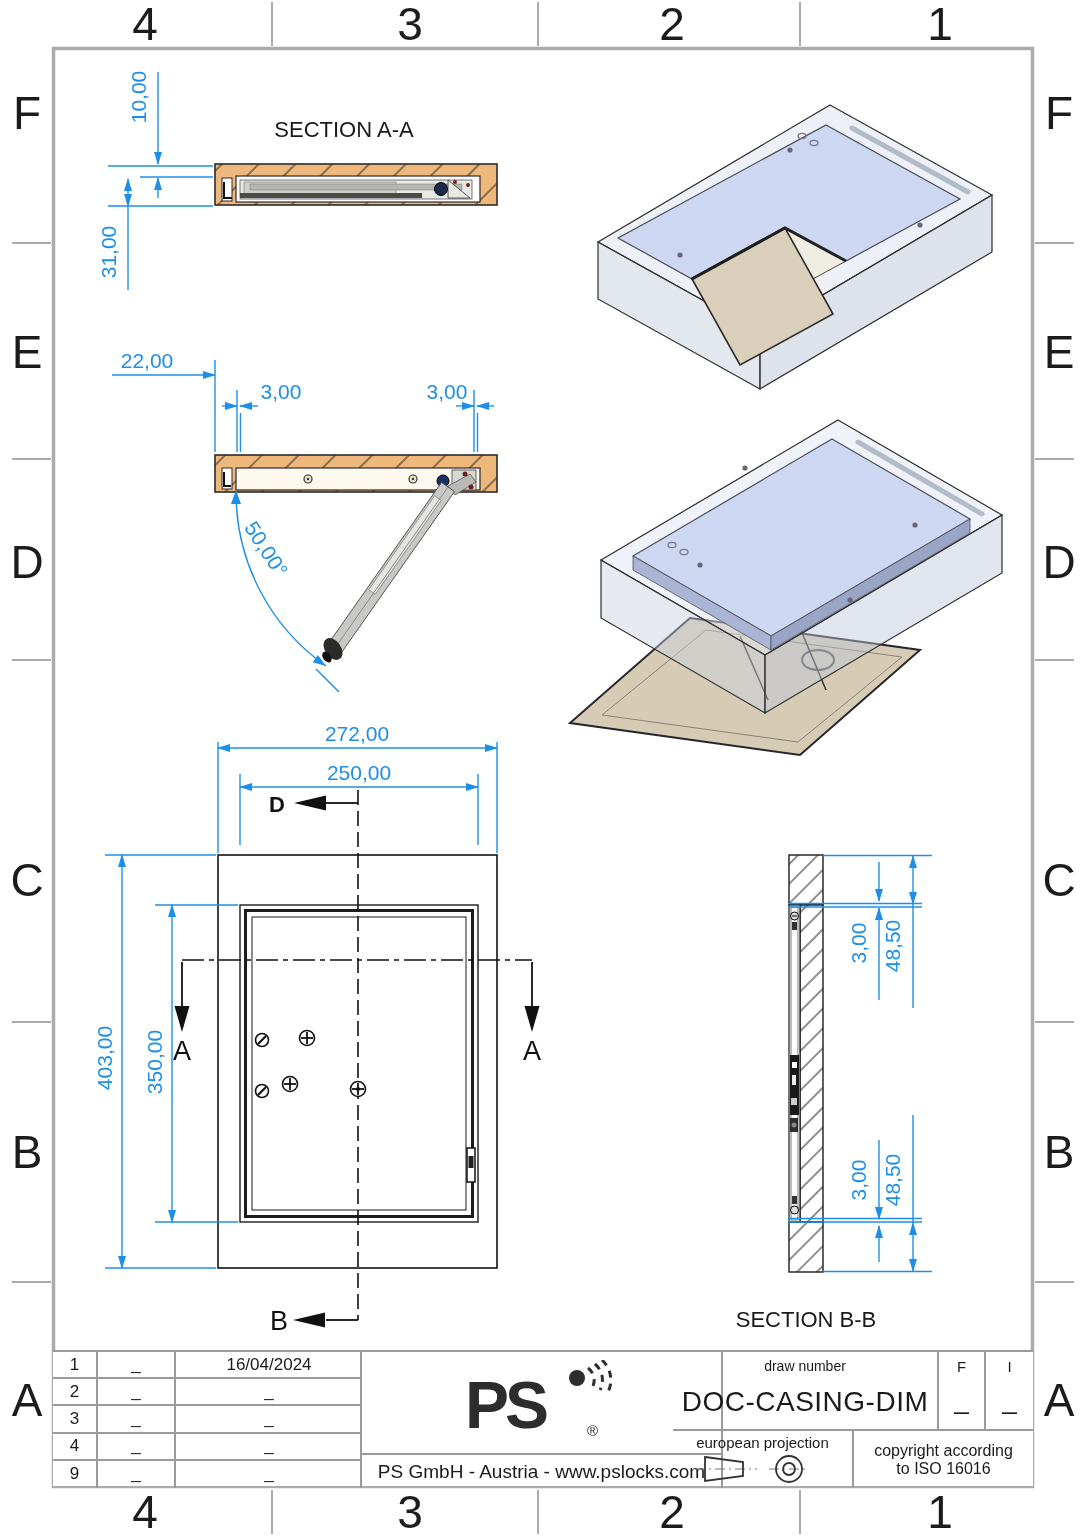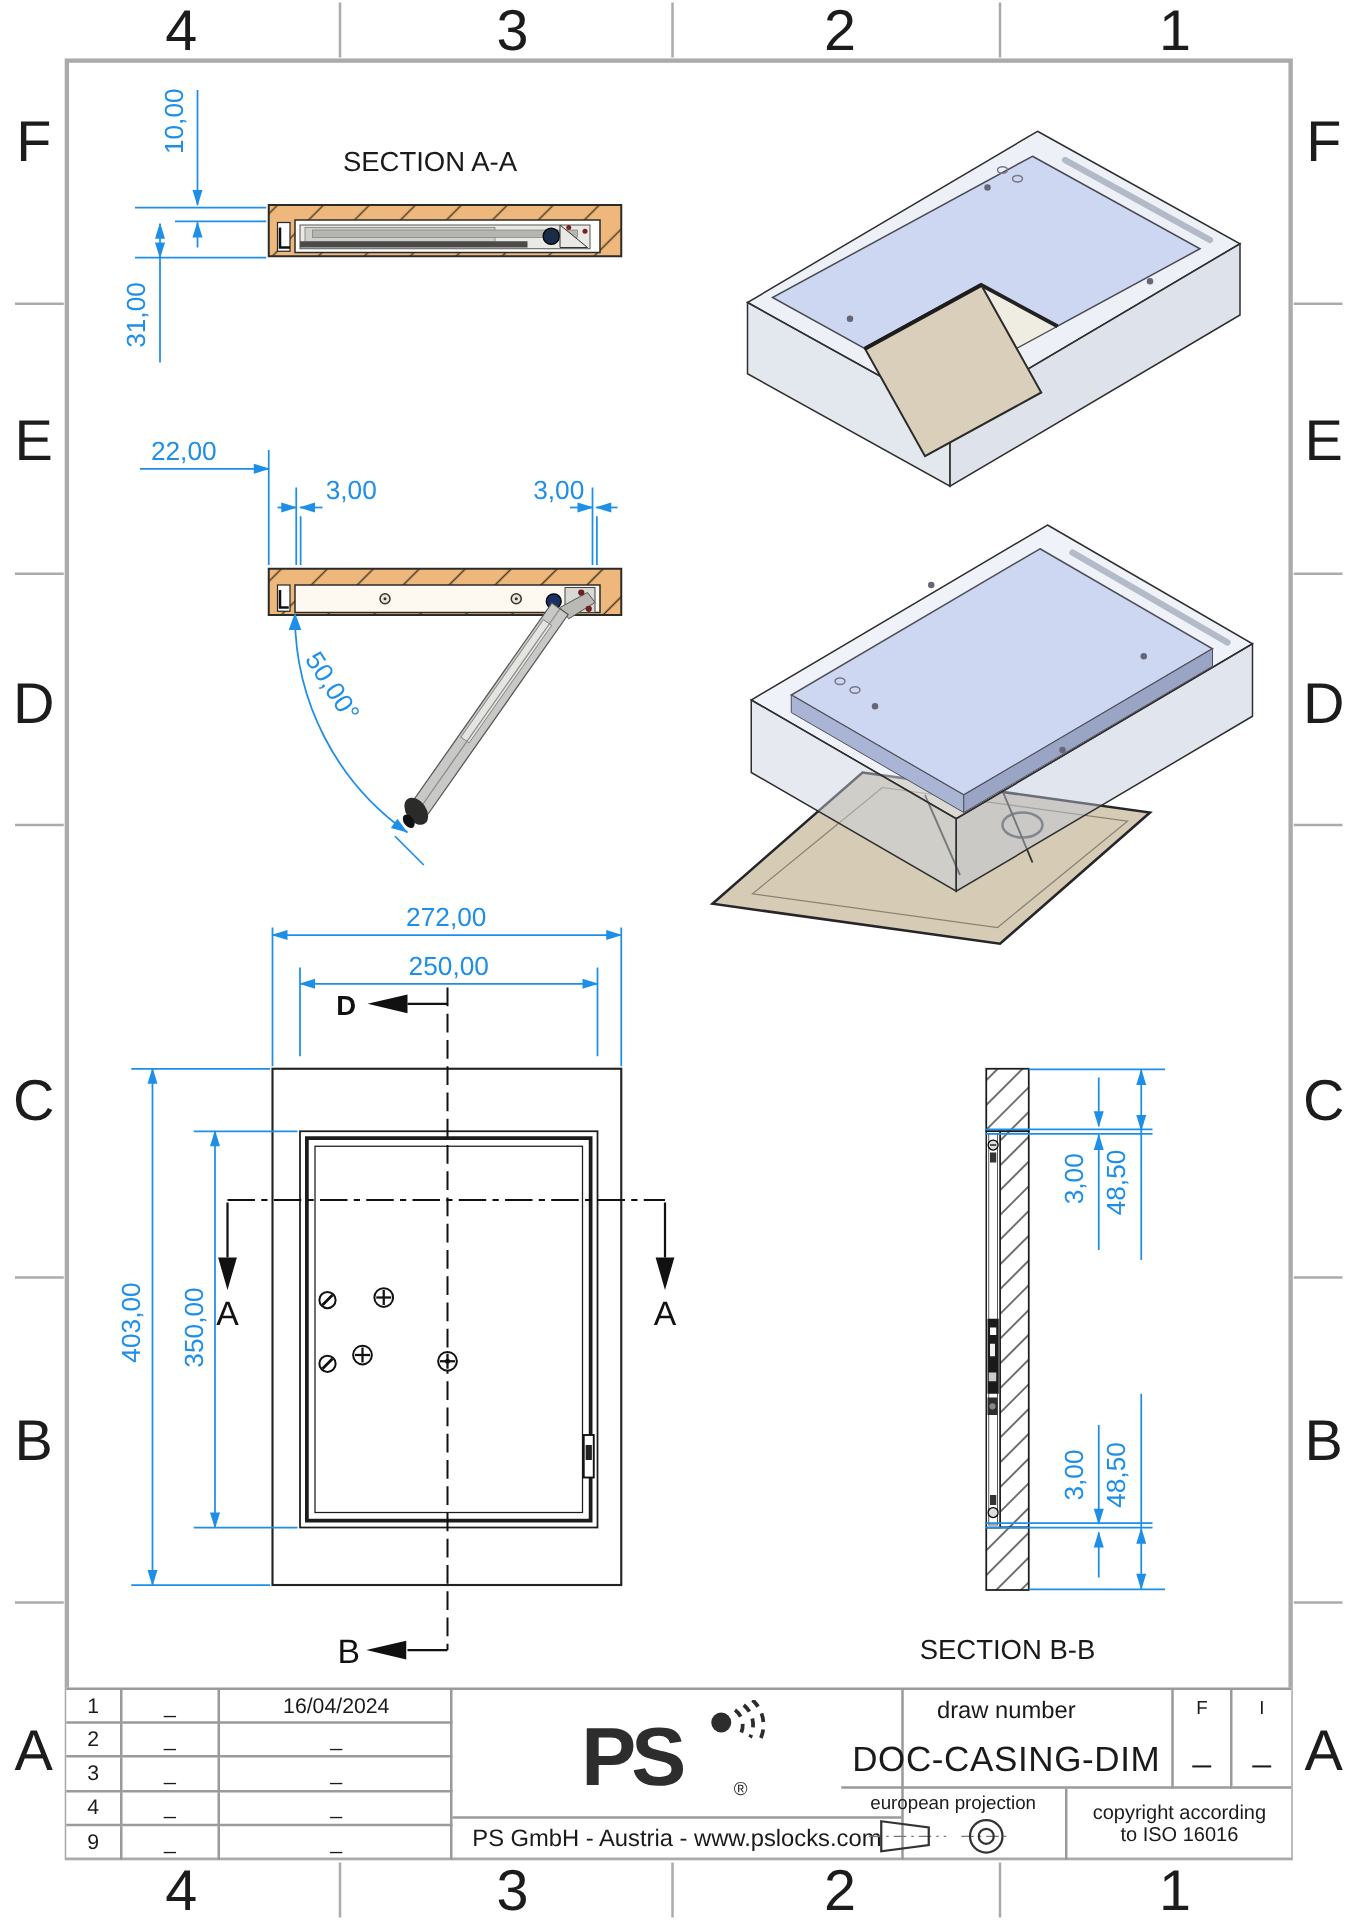--- a/index.html
+++ b/index.html
@@ -23,21 +23,21 @@
              display:flex;align-items:center;justify-content:center;font-size:17px;}
   .tb-rev .c:nth-child(3n){border-right:none;}
   .tb-rev .c.last{border-bottom:none;}
   .tb-logo{position:absolute;left:309px;top:0;width:361px;height:136px;border-right:2px solid #9a9a9a;}
   .logo-area{position:absolute;left:0;top:0;width:100%;height:101px;display:flex;align-items:center;justify-content:center;}
   .company{position:absolute;left:0;top:101px;width:100%;height:35px;border-top:2px solid #9a9a9a;
            display:flex;align-items:center;justify-content:center;font-size:19px;}
   .tb-right{position:absolute;left:620px;top:0;width:360px;height:136px;}
   .dn-box{position:absolute;left:0;top:0;width:266px;height:79px;border-right:2px solid #9a9a9a;
           border-bottom:2px solid #9a9a9a;text-align:center;}
-  .dn-label{font-size:19px;margin-top:6px;}
+  .dn-label{font-size:14px;margin-top:6px;}
   .dn-value{font-size:28px;margin-top:12px;letter-spacing:0.5px;}
   .fi-box{position:absolute;top:0;width:47px;height:79px;border-right:2px solid #9a9a9a;
           border-bottom:2px solid #9a9a9a;text-align:center;}
   .fi-box.f{left:266px;} .fi-box.i{left:313px;border-right:none;}
   .fi-label{font-size:15px;margin-top:6px;}
   .fi-value{font-size:26px;margin-top:10px;}
   .proj-box{position:absolute;left:0;top:79px;width:181px;height:57px;border-right:2px solid #9a9a9a;text-align:center;}
   .proj-label{font-size:15px;margin-top:3px;}
   .copy-box{position:absolute;left:181px;top:79px;width:179px;height:57px;text-align:center;
             font-size:16px;display:flex;flex-direction:column;justify-content:center;border-radius:15px;}

